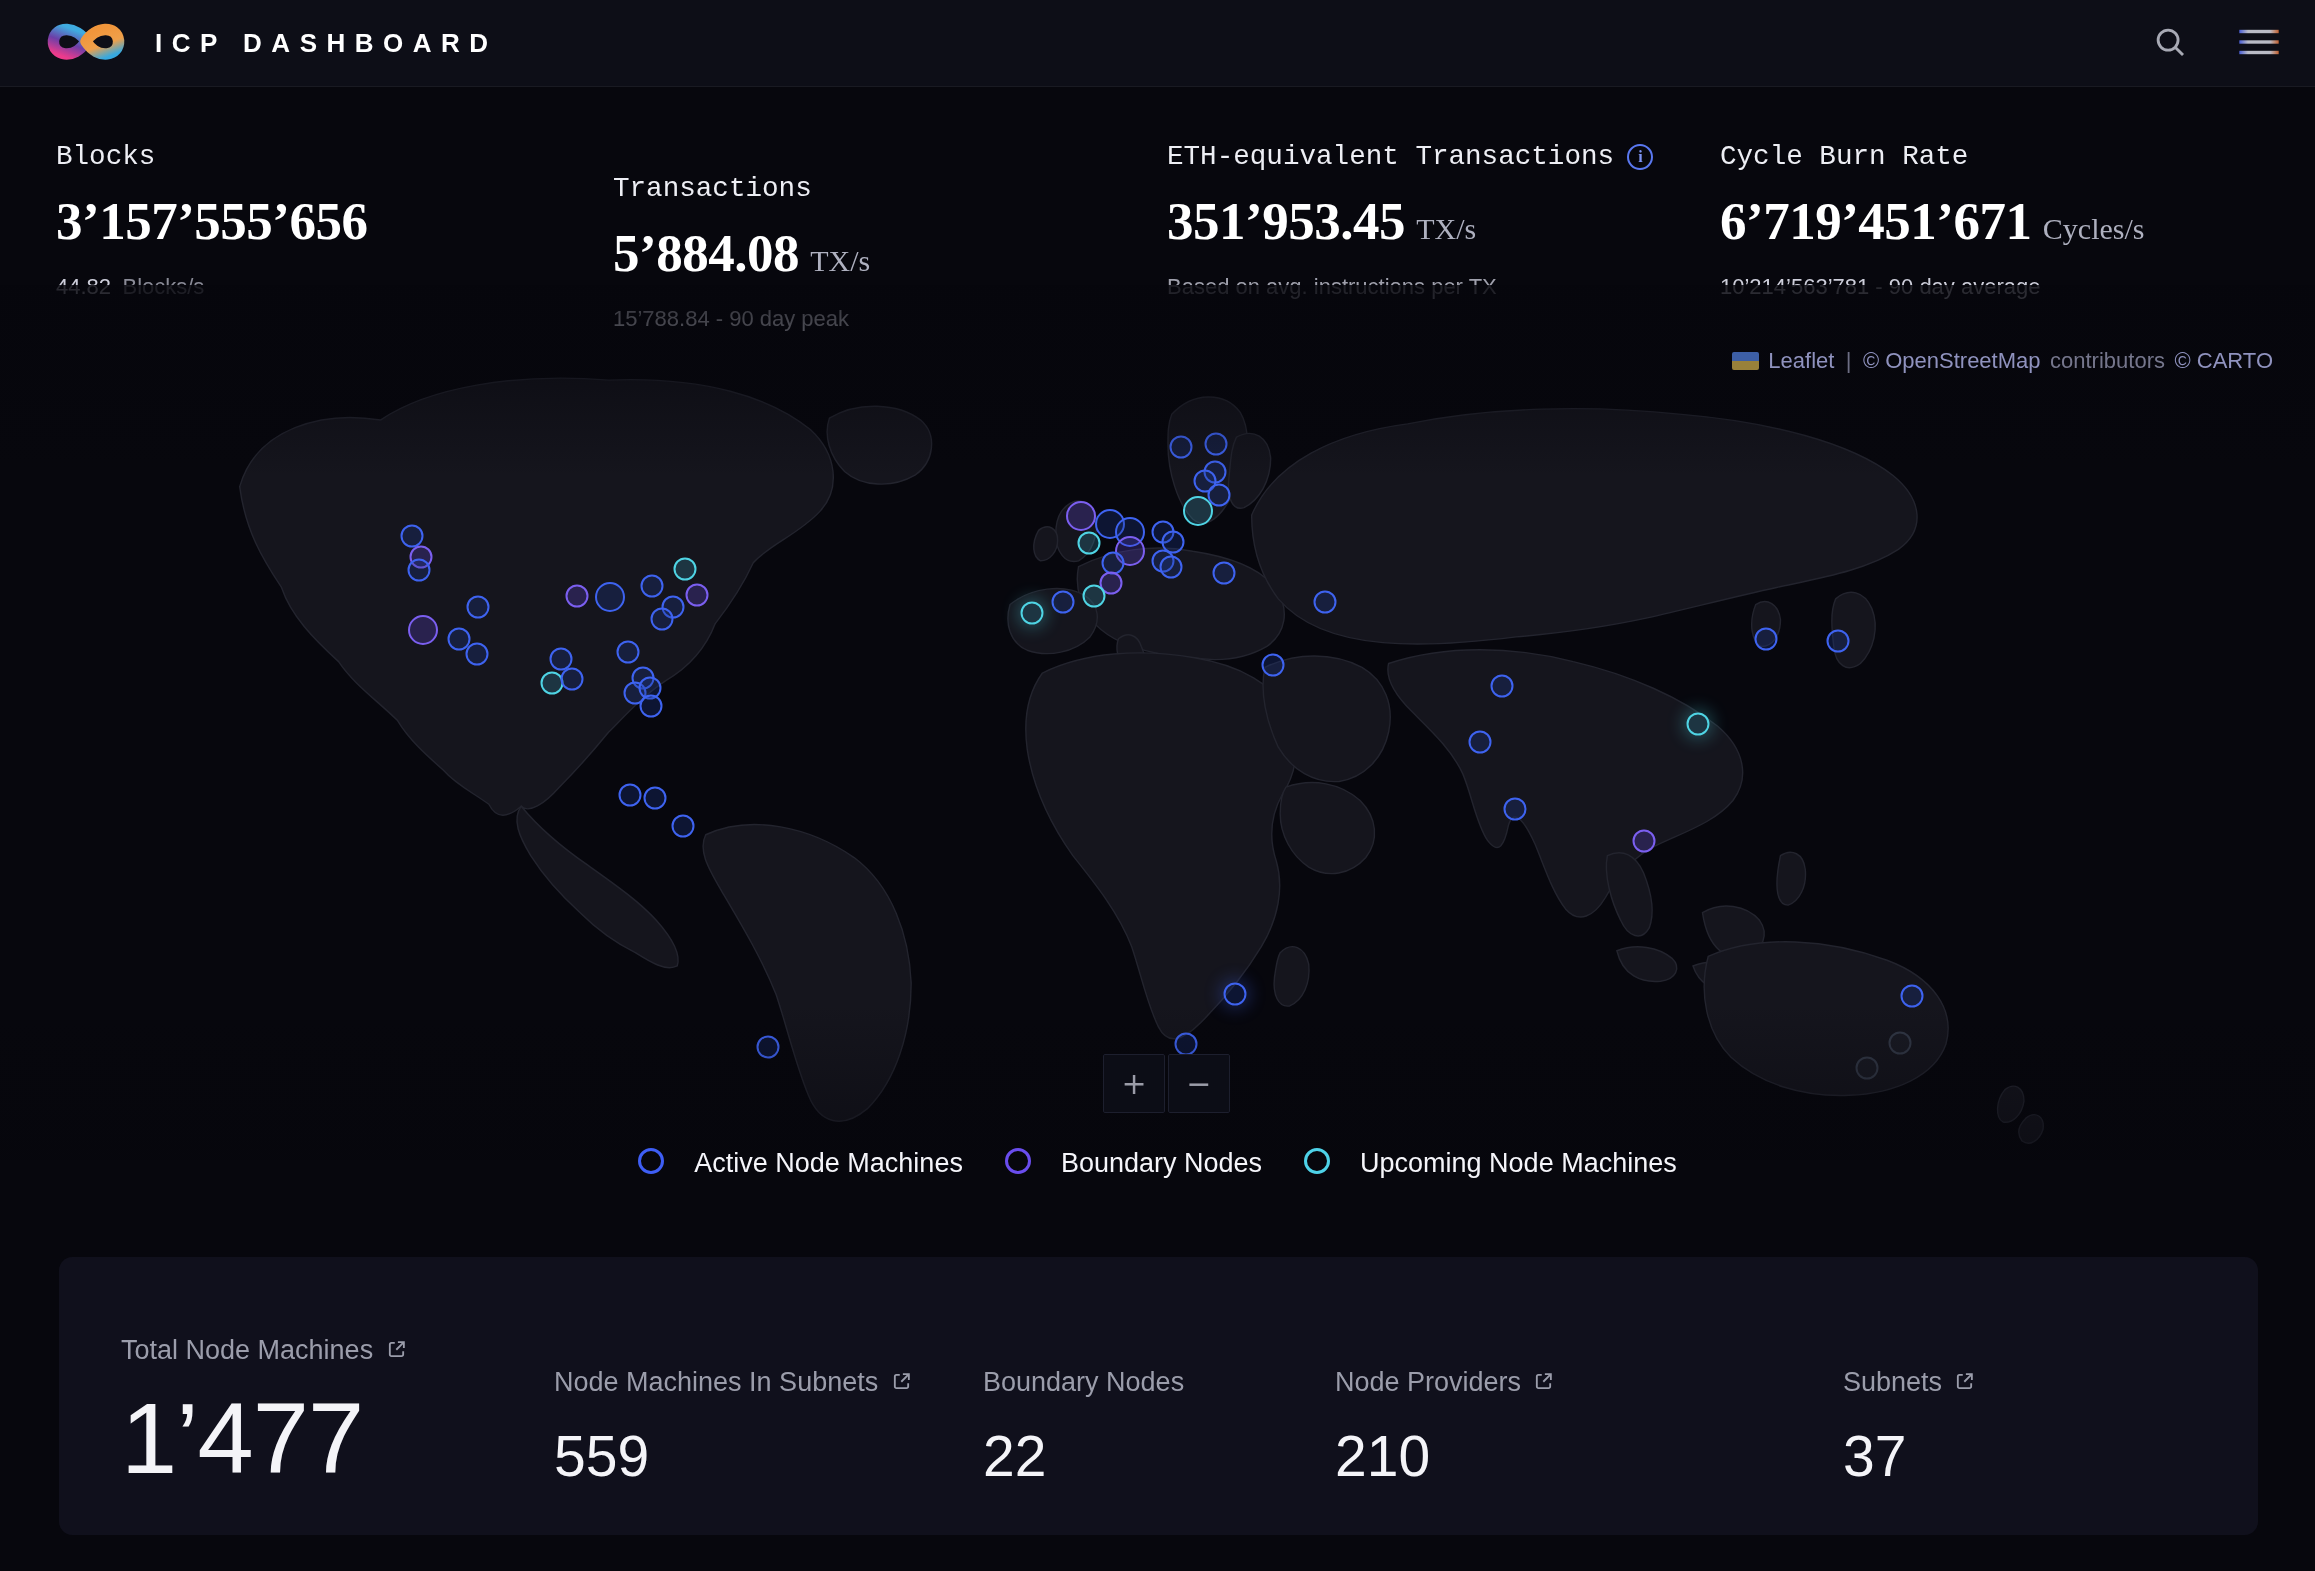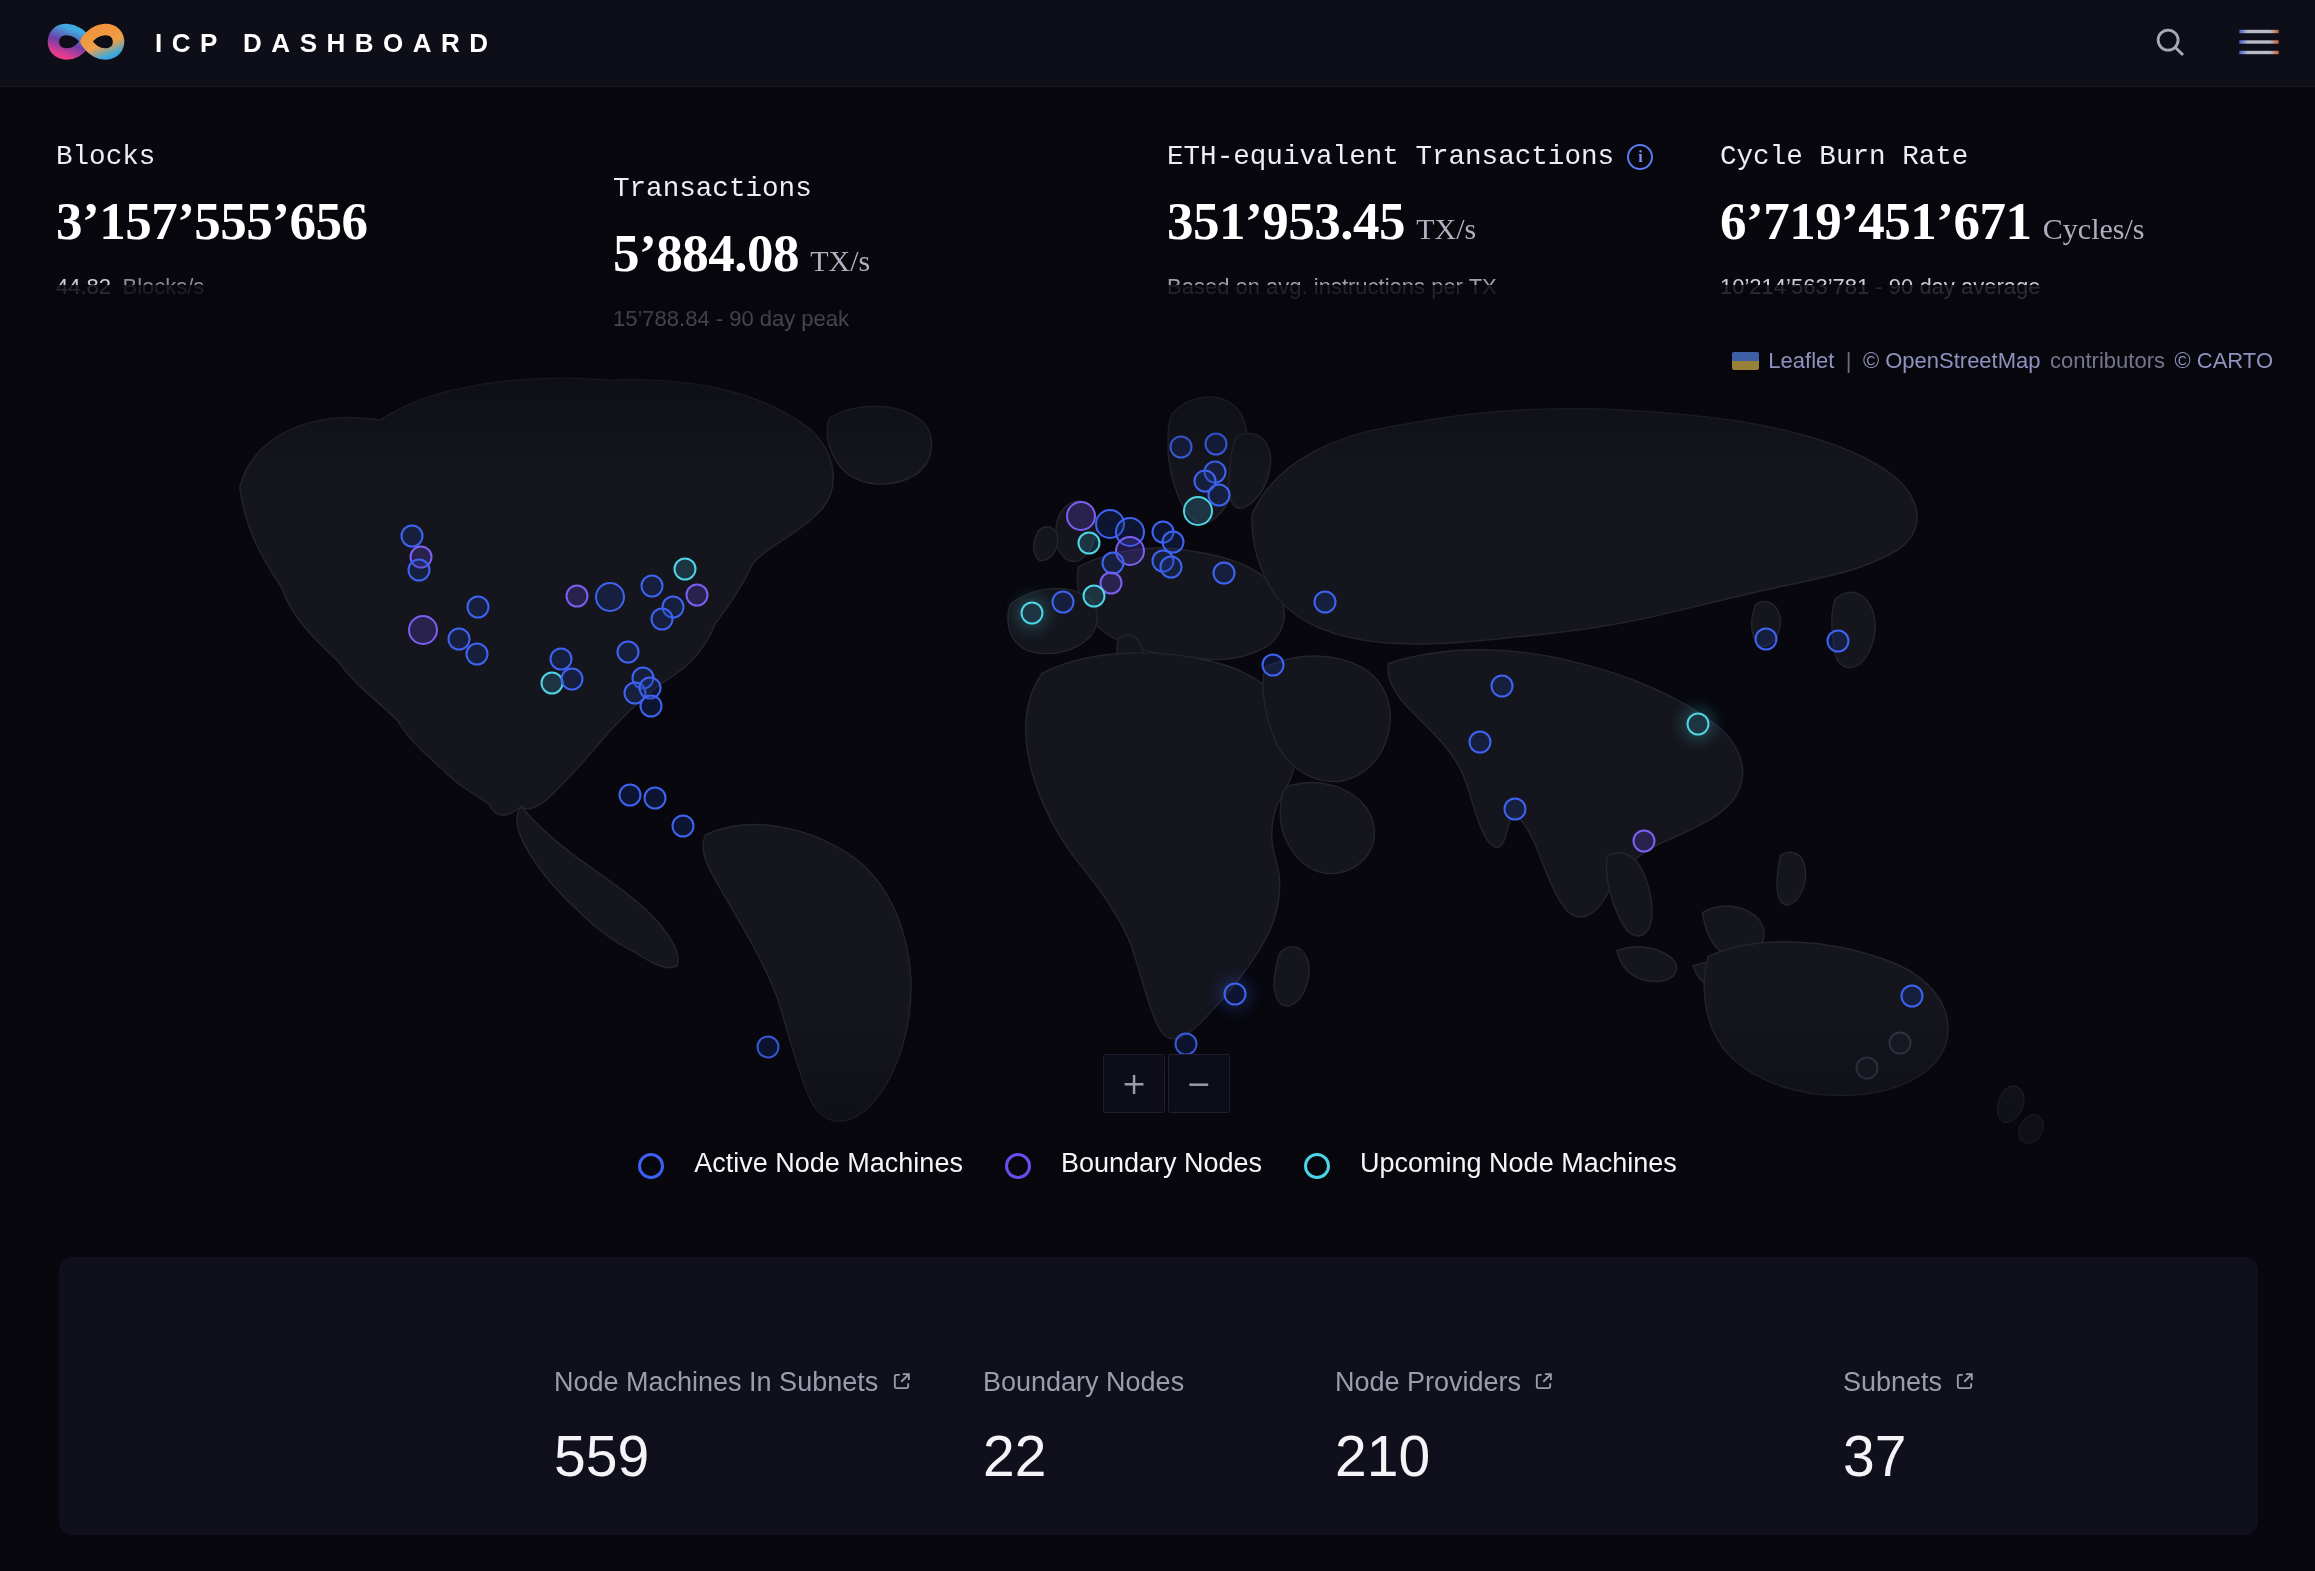--- a/index.html
+++ b/index.html
@@ -69,21 +69,21 @@
     width:62px; height:59px; background:#0C0D16; border:1px solid #1D1F2E;
     color:#9B9CA8; font-size:30px; font-family:"DejaVu Sans", sans-serif;
     display:flex; align-items:center; justify-content:center; cursor:pointer; border-radius:1.9px;
   }
 
   
   .legend {
     position:absolute; left:0; top:1139px; width:2315px; height:49px;
     display:flex; align-items:center; justify-content:center; gap:42px;
   }
-  .legend-item { display:flex; align-items:flex-end; gap:30px; }
+  .legend-item { display:flex; align-items:flex-start; gap:30px; }
   .legend-ring { width:26px; height:26px; border:3.3px solid; border-radius:50%; }
   .legend-label { font-size:27px; color:#F5F5FA; }
 
   
   .summary-card {
     position:absolute; left:59px; top:1257px; width:2199px; height:278px;
     background:#10101C; border-radius:13.3px;
   }
   .sum-col { position:absolute; }
   .sum-col-0 { left:62px; }  .sum-col-1 { left:495px; } .sum-col-2 { left:924px; }
@@ -340,20 +340,33 @@
     <span class="legend-label">Boundary Nodes</span>
   </div>
   <div class="legend-item">
     <span class="legend-ring" style="border-color: rgb(78, 210, 232);"></span>
     <span class="legend-label">Upcoming Node Machines</span>
   </div>
 </div>
 
 <section class="summary-card">
 
+  <div class="sum-col sum-col-0">
+    <div class="sum-label-row">
+      <span class="sum-label">Total Node Machines</span>
+      <span class="ext-icon">
+        <svg width="23" height="23" viewBox="0 0 20 20" fill="none" stroke="currentColor" stroke-width="1.6">
+          <path d="M8.5 4.2 H5.6 A1.4 1.4 0 0 0 4.2 5.6 V14.4 A1.4 1.4 0 0 0 5.6 15.8 H14.4 A1.4 1.4 0 0 0 15.8 14.4 V11.5"></path>
+          <path d="M11.2 3.6 H16.4 V8.8"></path>
+          <path d="M16.2 3.8 L9.8 10.2"></path>
+        </svg>
+      </span>
+    </div>
+    <div class="sum-value">1’477</div>
+  </div>
 
   <div class="sum-col sum-col-1">
     <div class="sum-label-row">
       <span class="sum-label">Node Machines In Subnets</span>
       <span class="ext-icon">
         <svg width="23" height="23" viewBox="0 0 20 20" fill="none" stroke="currentColor" stroke-width="1.6">
           <path d="M8.5 4.2 H5.6 A1.4 1.4 0 0 0 4.2 5.6 V14.4 A1.4 1.4 0 0 0 5.6 15.8 H14.4 A1.4 1.4 0 0 0 15.8 14.4 V11.5"></path>
           <path d="M11.2 3.6 H16.4 V8.8"></path>
           <path d="M16.2 3.8 L9.8 10.2"></path>
         </svg>

